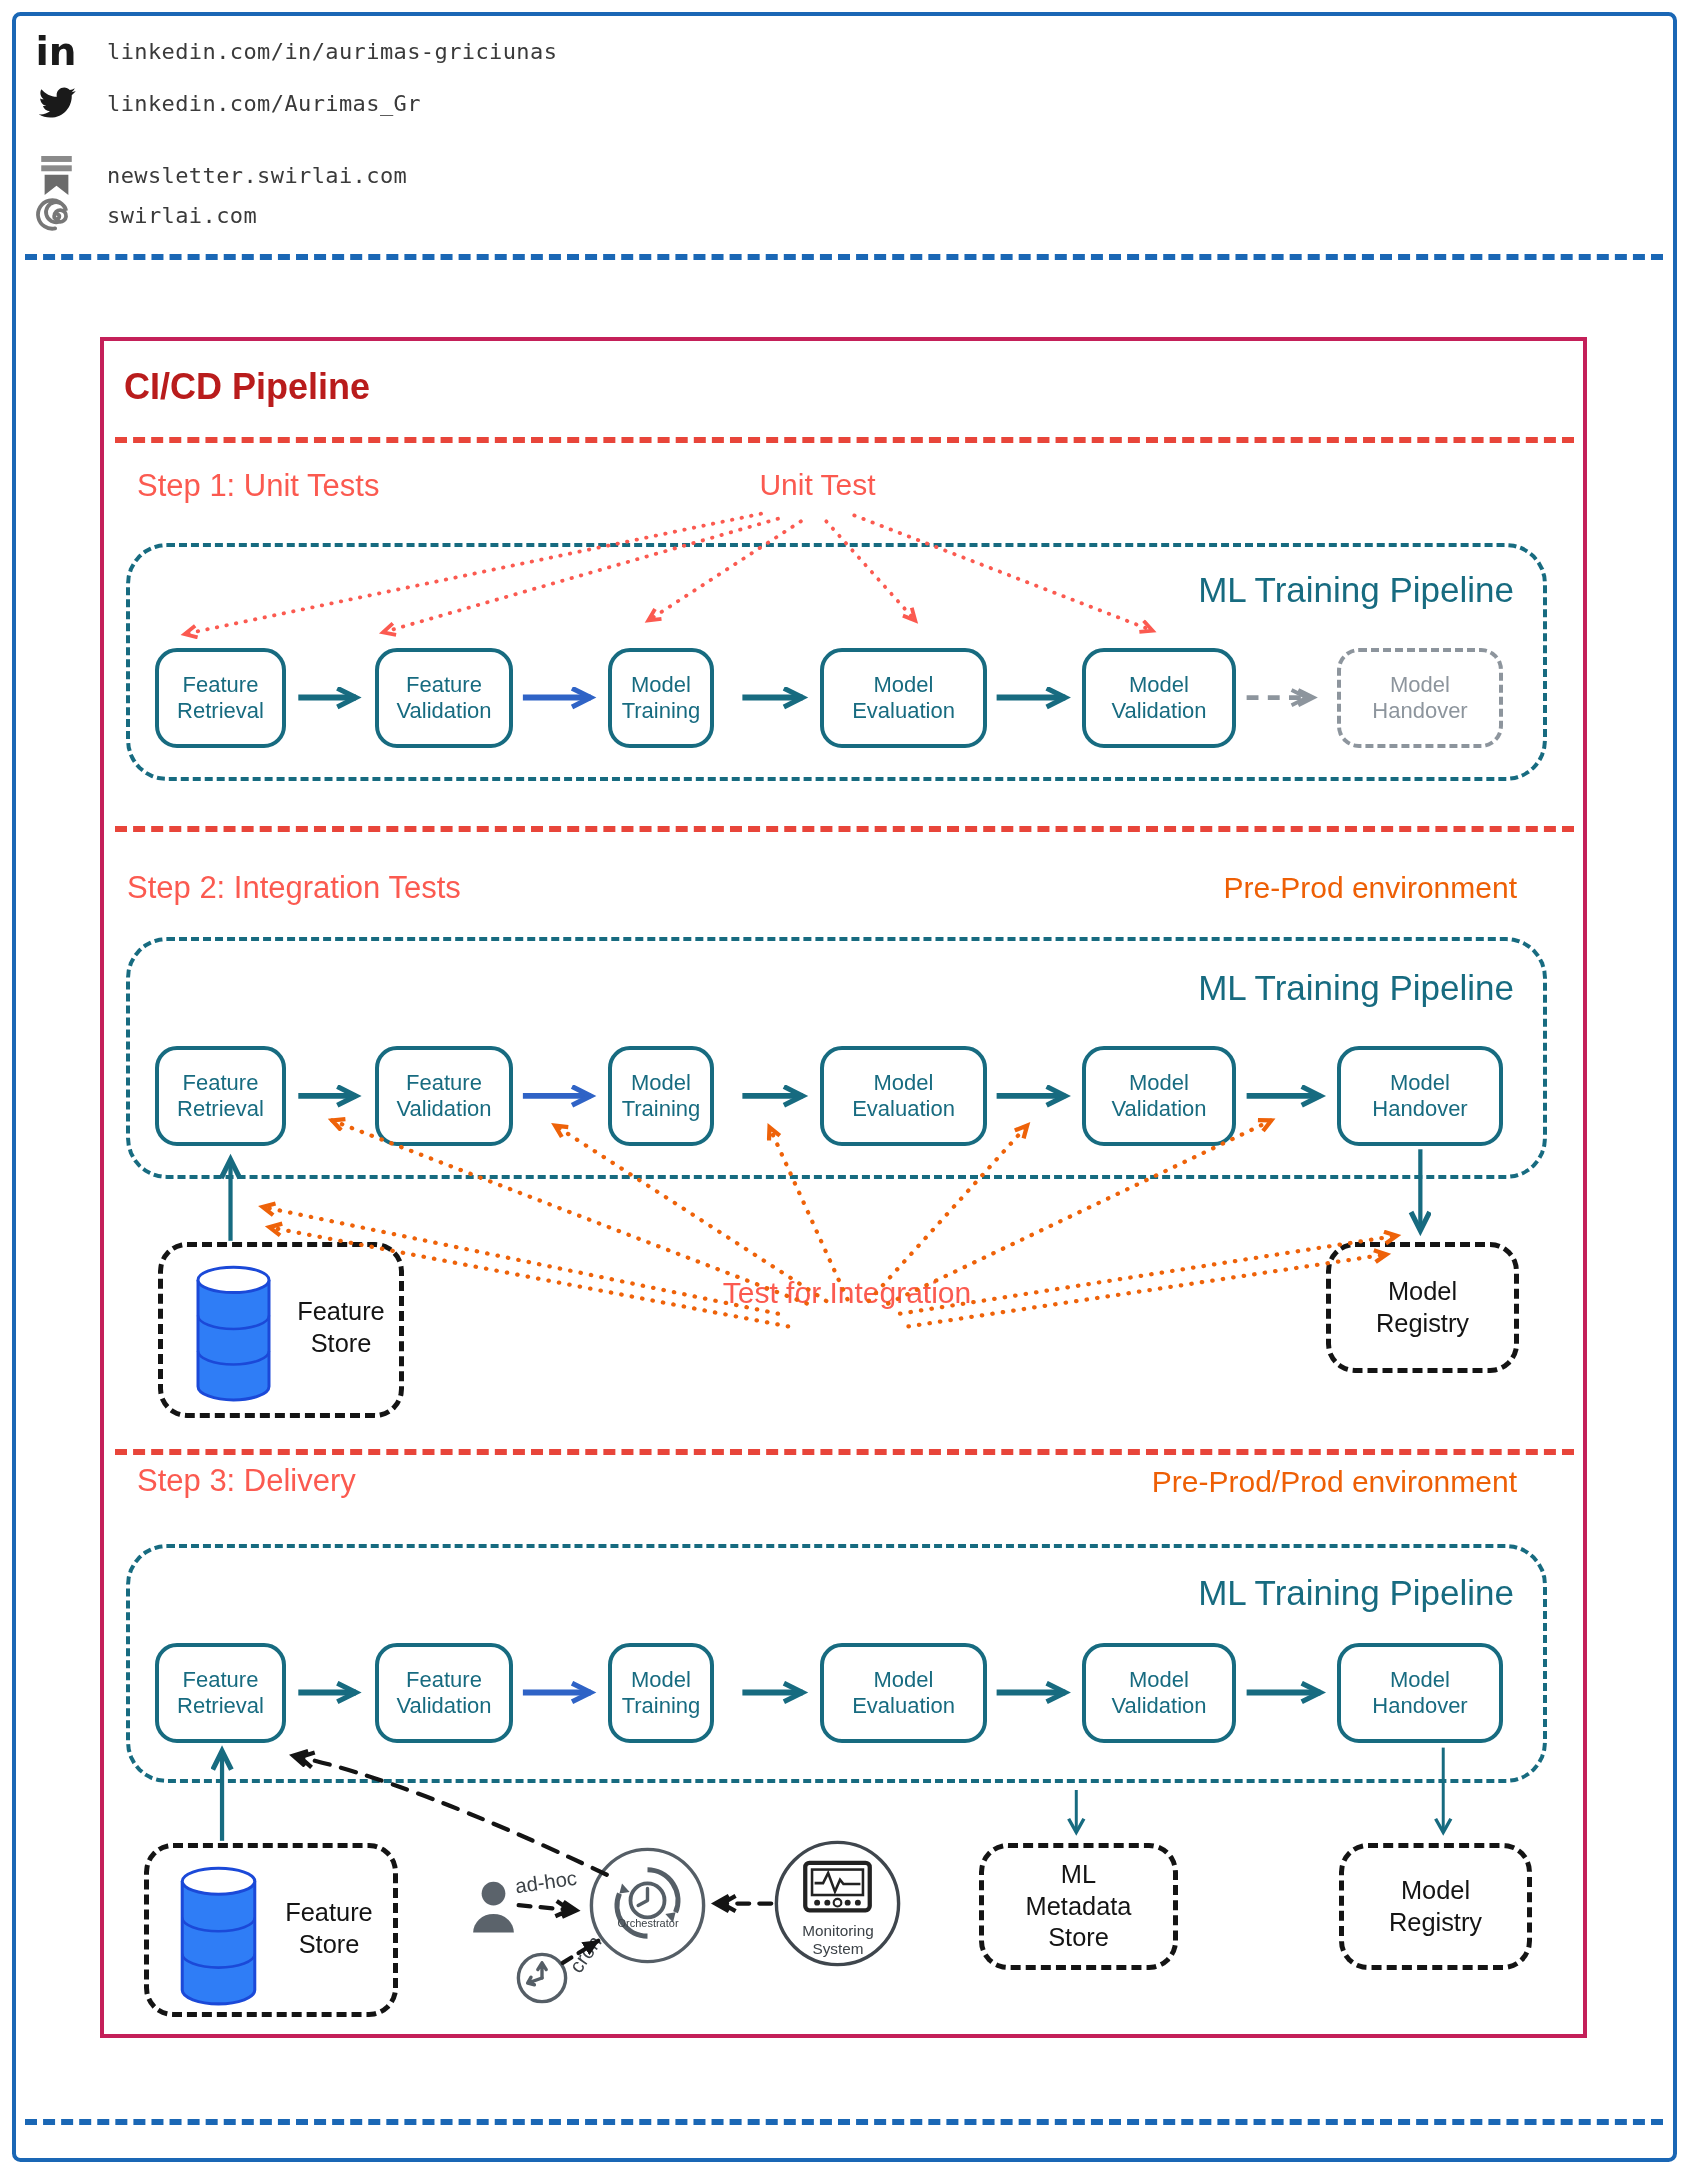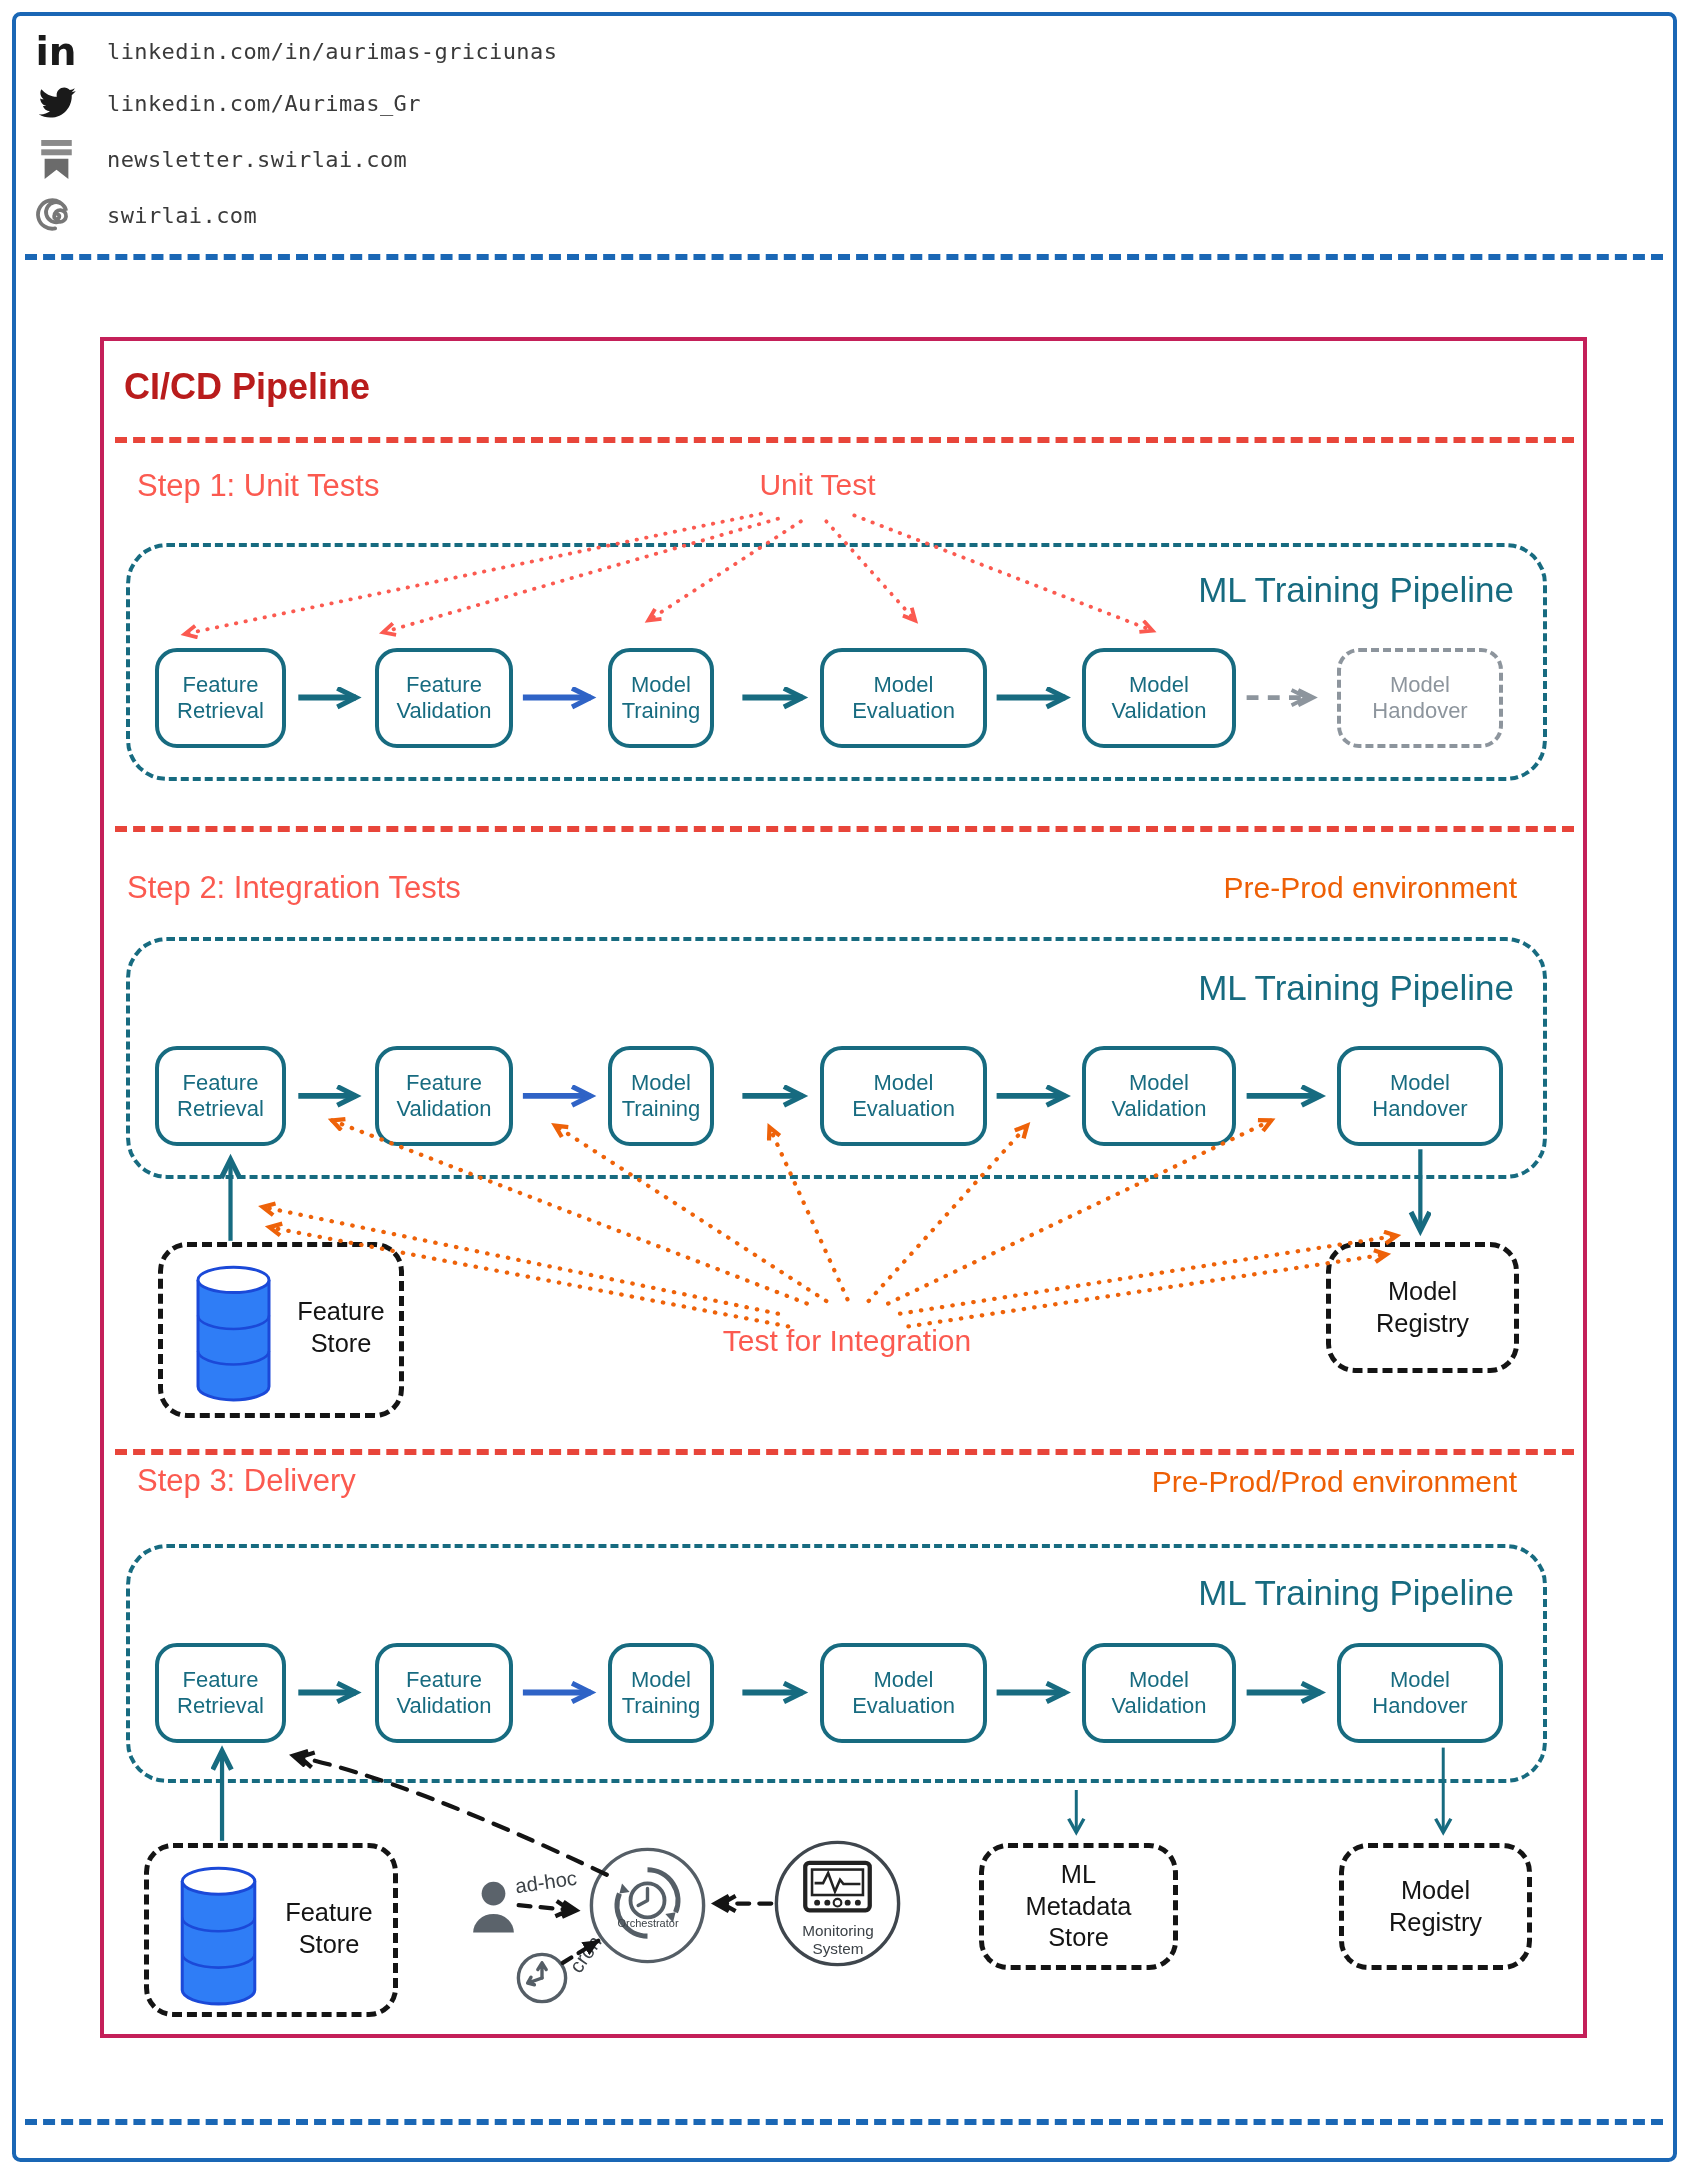--- a/index.html
+++ b/index.html
@@ -76,21 +76,21 @@
     <span class="social-label">linkedin.com/in/aurimas-griciunas</span>
   </div>
   <div class="abs social-item" style="top:81px;">
     <span class="social-icon">
       <svg width="41" height="41" viewBox="0 0 32 32">
           <path fill="#1a1a1a" d="M31,6.3c-1.1,.5-2.2,.8-3.4,1c1.2-.7,2.1-1.9,2.6-3.2c-1.2,.7-2.4,1.2-3.8,1.4C25.3,4.3,23.8,3.6,22,3.6c-3.2,0-5.9,2.6-5.9,5.9c0,.5,.1,.9,.2,1.3C11.4,10.6,7.1,8.3,4.2,4.8C3.7,5.7,3.4,6.7,3.4,7.8c0,2,1,3.8,2.6,4.9c-1,0-1.9-.3-2.7-.7v.1c0,2.8,2,5.2,4.7,5.7c-.5,.1-1,.2-1.5,.2c-.4,0-.7,0-1.1-.1c.7,2.3,2.9,4,5.5,4.1c-2,1.6-4.6,2.5-7.3,2.5c-.5,0-.9,0-1.4-.1c2.6,1.7,5.7,2.6,9,2.6c10.8,0,16.7-8.9,16.7-16.7c0-.3,0-.5,0-.8C28.9,8.8,30.1,7.6,31,6.3z"></path>
         </svg>
     </span>
     <span class="social-label">linkedin.com/Aurimas_Gr</span>
   </div>
-  <div class="abs social-item" style="top:137px;">
+  <div class="abs social-item" style="top:153px;">
     <span class="social-icon">
       <svg width="39" height="41" viewBox="0 0 46 48">
         <rect x="5" y="1" width="36" height="7" fill="#8a8a8a"></rect>
         <rect x="5" y="12" width="36" height="7" fill="#8a8a8a"></rect>
         <path d="M9,23 H37 V47 L23,36 L9,47 Z" fill="#6b6b6b"></path>
       </svg>
     </span>
     <span class="social-label">newsletter.swirlai.com</span>
   </div>
   <div class="abs social-item" style="top:193px;">
@@ -170,21 +170,21 @@
       <path d="M13,64 a42,16 0 0 0 84,0" fill="none" stroke="#1B49D8" stroke-width="3"></path>
       <path d="M13,106 a42,16 0 0 0 84,0" fill="none" stroke="#1B49D8" stroke-width="3"></path>
     </svg>
     <div class="abs lbl" style="left:127px;top:49px;width:102px;">Feature Store</div>
   </div>
 
   <div class="abs dash-box reg-2">
     <div class="lbl wrap-narrow">Model Registry</div>
   </div>
 
-  <div class="abs annotation" style="left:703px;top:1324px;width:288px;">Test for Integration</div>
+  <div class="abs annotation" style="left:703px;top:1276px;width:288px;">Test for Integration</div>
 
   <div class="abs step-heading" style="left:137px;top:1463px;">Step 3: Delivery</div>
   <div class="abs env-label" style="top:1465px;right:172px;">Pre-Prod/Prod environment</div>
 
   <div class="abs ml-container" style="top:1544px;height:239px;"></div>
   <div class="abs ml-label" style="top:1573px;right:175px;">ML Training Pipeline</div>
 
   <div class="abs pbox r3 b1">
       <span>Feature Retrieval</span>
     </div>

